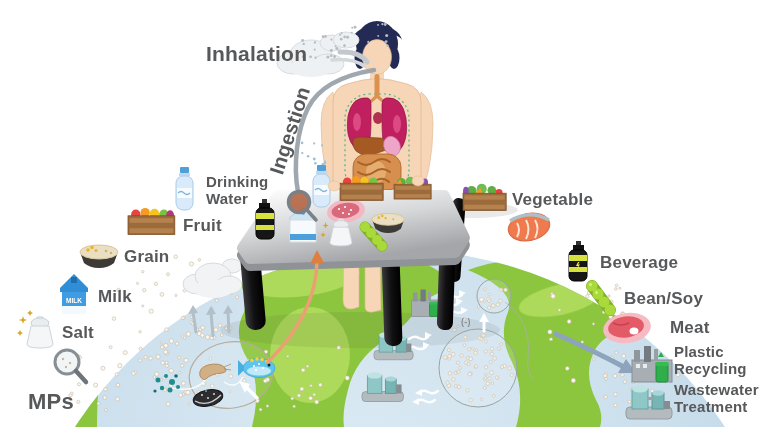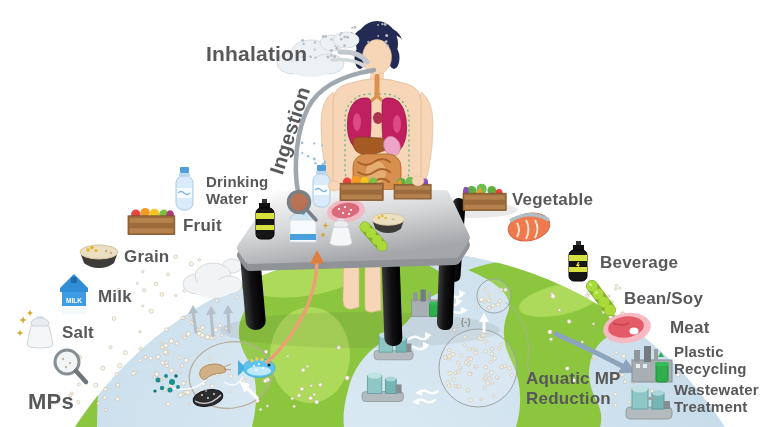--- a/index.html
+++ b/index.html
@@ -771,16 +771,15 @@
 <div class="lbl nowrap" style="left:124px;top:247px;font-size:17px;">Grain</div>
 <div class="lbl nowrap" style="left:98px;top:287px;font-size:17px;">Milk</div>
 <div class="lbl nowrap" style="left:62px;top:323px;font-size:17px;">Salt</div>
 <div class="lbl nowrap" style="left:28px;top:389px;font-size:22px;text-align:center;">MPs</div>
 <div class="lbl nowrap" style="left:512px;top:190px;font-size:17px;">Vegetable</div>
 <div class="lbl nowrap" style="left:600px;top:253px;font-size:17px;">Beverage</div>
 <div class="lbl nowrap" style="left:624px;top:289px;font-size:17px;">Bean/Soy</div>
 <div class="lbl nowrap" style="left:650px;top:318px;font-size:17px;padding-left:20px;">Meat</div>
 <div class="lbl" style="left:674px;top:343px;width:88px;font-size:15px;">Plastic Recycling</div>
 <div class="lbl" style="left:674px;top:381px;width:90px;font-size:15px;">Wastewater Treatment</div>
-<div class="lbl" style="left:526px;top:369px;width:118px;font-size:17px;">Aquatic MP Reduction</div>
 <div class="lbl nowrap" style="left:461px;top:317px;font-size:9px;color:#8a8f94;">(-)</div>
 
 </div>
 
 </body></html>

